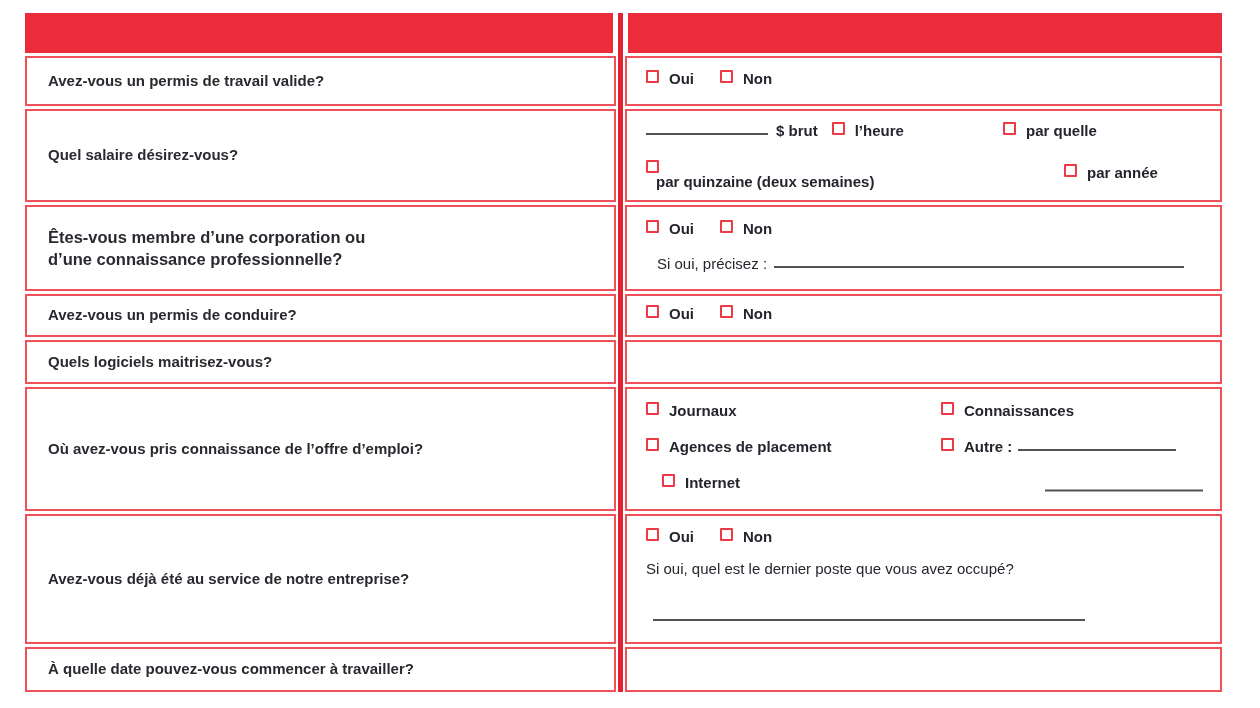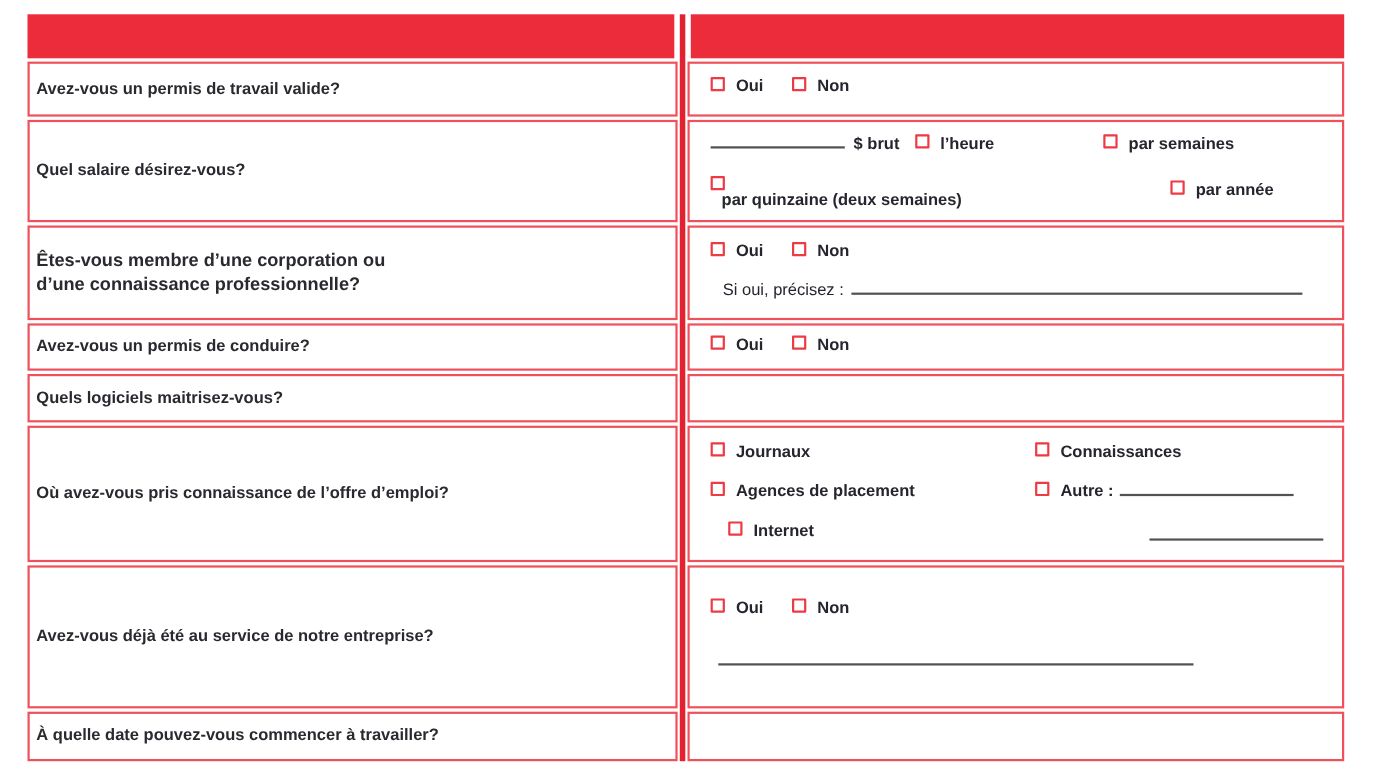--- a/index.html
+++ b/index.html
@@ -29,21 +29,21 @@
   .col-divider{
     position:absolute;left:593px;top:0;width:5px;height:100%;
     background:var(--divider);z-index:2;
   }
   .cell{border:2px solid var(--cell-border);background:#fff;}
   .hdr{background:var(--header-red);border:none;}
   .hdr-left{margin-right:3px;}
   .hdr-right{margin-left:3px;}
   .q{
     display:flex;flex-direction:column;justify-content:center;
-    padding:0 14px 0 6px;
+    padding:0 14px 0 21px;
     font-weight:bold;font-size:15px;line-height:1.25;color:var(--q-color);
   }
   .q-big{font-size:16.5px;line-height:1.35;}
   .a{
     display:flex;flex-direction:column;justify-content:center;
     padding:2px 14px 2px 19px;
     font-size:15px;color:var(--l-color);
   }
   .line{display:flex;align-items:flex-start;position:relative;min-height:22px;}
   .opt{display:flex;align-items:center;font-weight:600;}
@@ -85,21 +85,21 @@
     <span>Quel salaire désirez-vous?</span>
   </div>
   <div class="cell a">
     <div class="line">
       <span class="uline" style="width:122px;"></span>
       <span class="opt" style="margin-left:8px;">$ brut</span>
       <span class="cb" style="margin-left:14px;"></span>
       <span class="opt cb-lab">l’heure</span>
       <span class="abs line" style="left:357px;">
         <span class="cb"></span>
-        <span class="opt cb-lab">par semaines</span>
+        <span class="opt cb-lab">par quelle</span>
       </span>
     </div>
     <div class="line" style="margin-top:16px;flex-direction:column;">
       <span class="cb"></span>
       <span class="opt cb-lab">par quinzaine (deux semaines)</span>
       <span class="abs line" style="left:370px;padding-left:48px;">
         <span class="cb"></span>
         <span class="opt cb-lab">par année</span>
       </span>
     </div>
@@ -173,20 +173,23 @@
     <span>Avez-vous déjà été au service de notre entreprise?</span>
   </div>
   <div class="cell a">
     <div class="line">
       <span class="cb"></span>
       <span class="opt cb-lab">Oui</span>
       <span class="gap24"></span>
       <span class="cb"></span>
       <span class="opt cb-lab">Non</span>
     </div>
+    <div class="line mt10">
+      <span class="plain">Si oui, quel est le dernier poste que vous avez occupé?</span>
+    </div>
     <div class="line" style="margin-top:26px;">
       <span class="uline" style="width:432px;margin-left:7px;"></span>
     </div>
   </div>
 
   <div class="cell q">
     <span>À quelle date pouvez-vous commencer à travailler?</span>
   </div>
   <div class="cell a"></div>
 </div>

